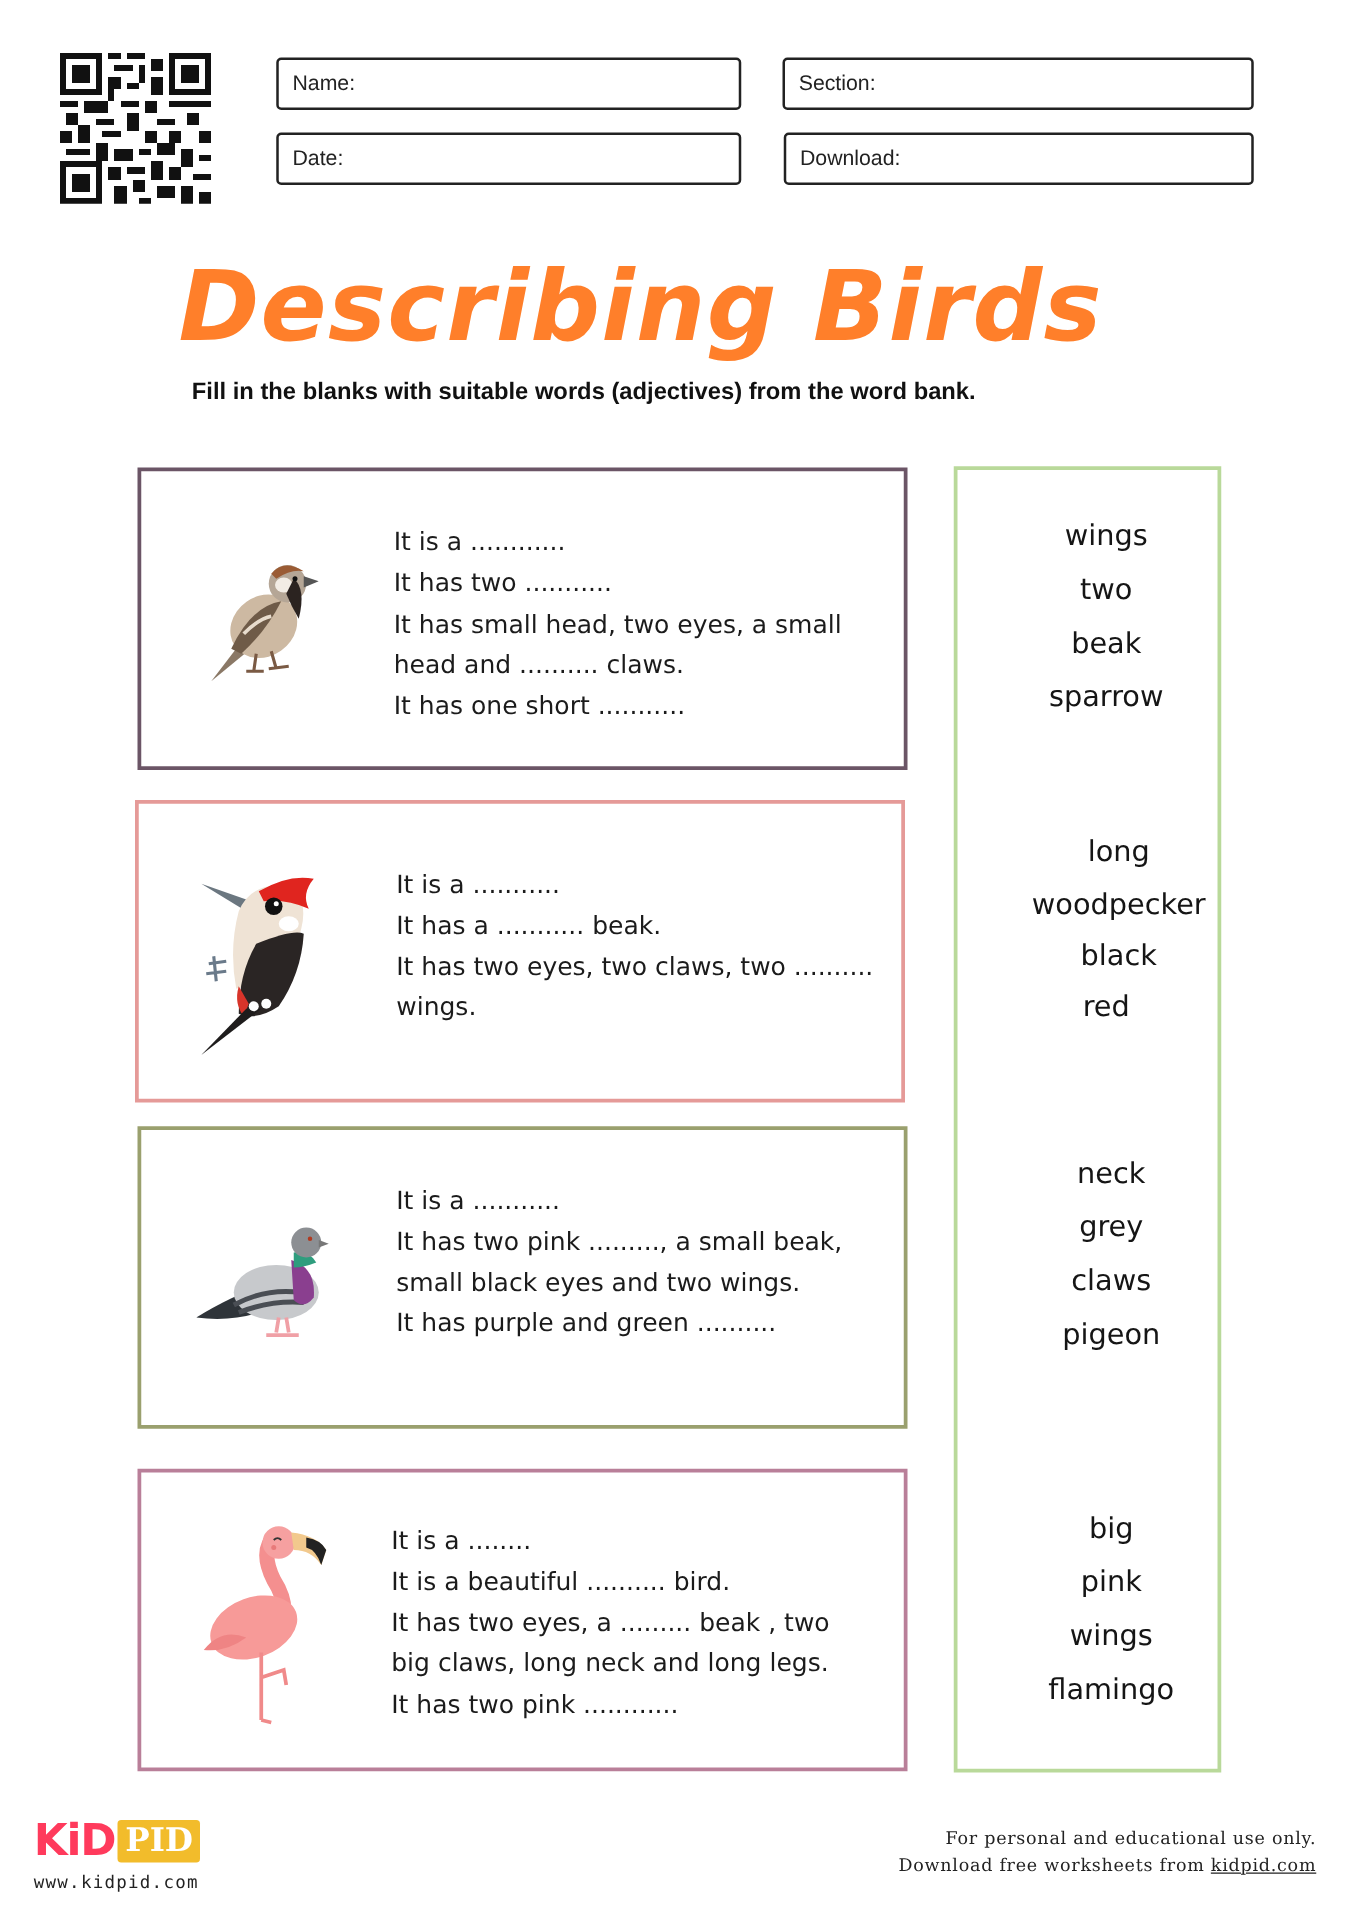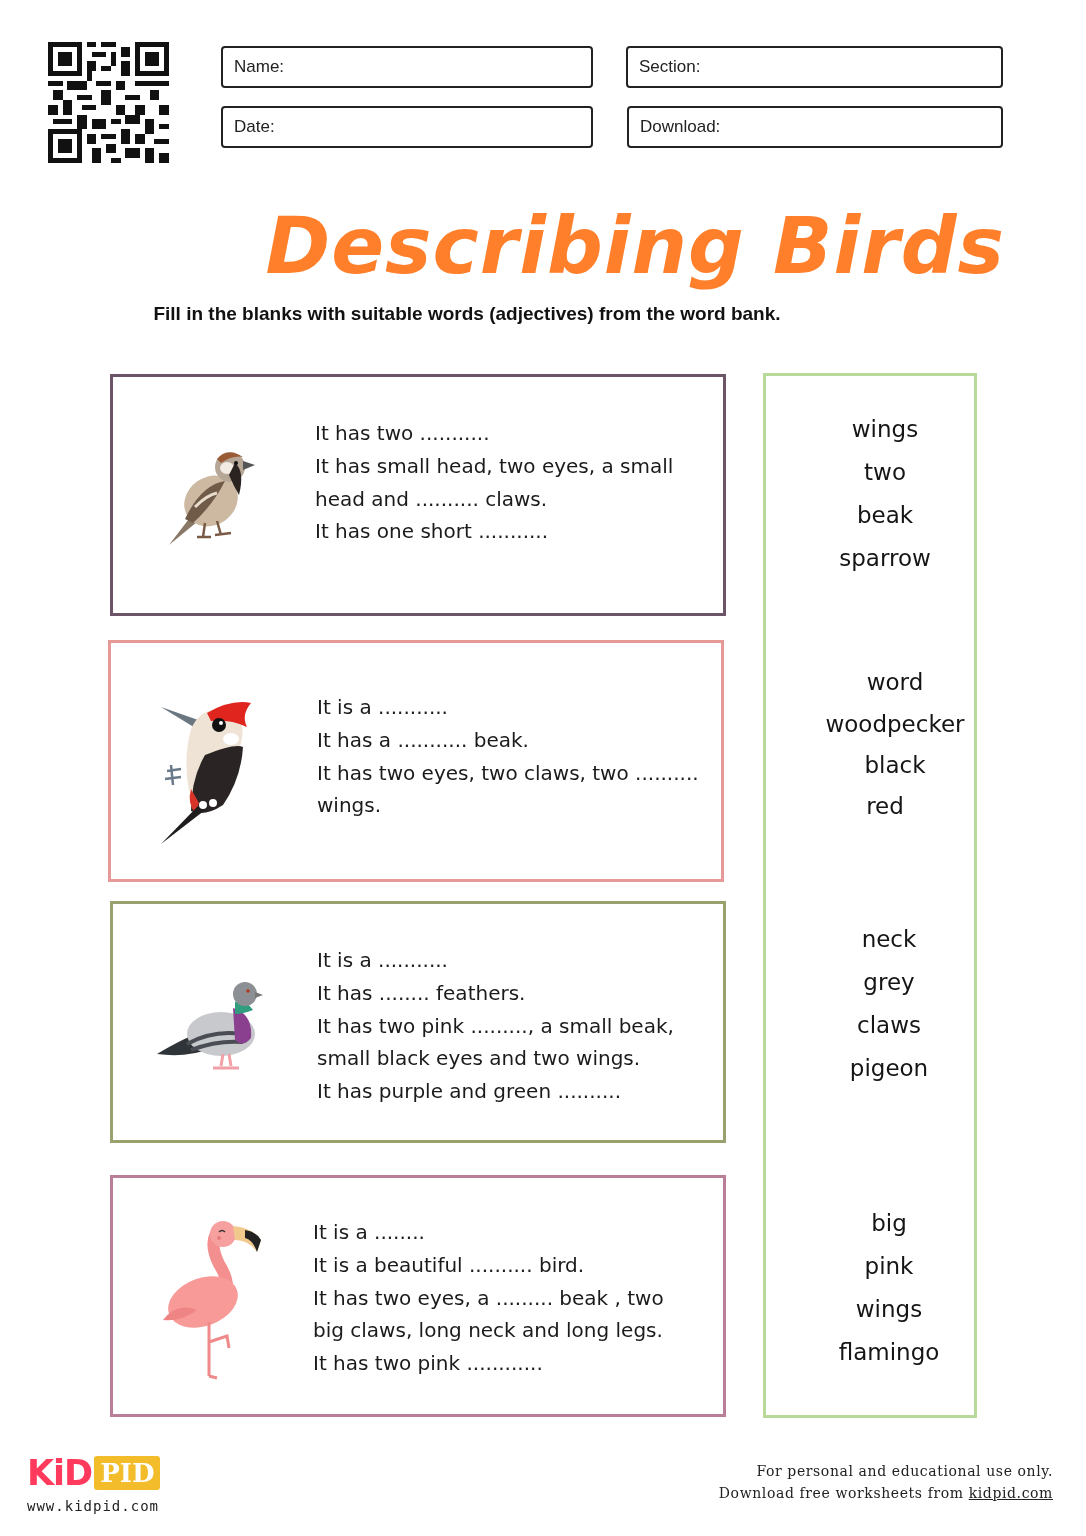--- a/index.html
+++ b/index.html
@@ -9,21 +9,21 @@
   .qr { position: absolute; left: 48px; top: 42px; width: 121px; height: 121px; }
 
   .field { position: absolute; height: 42px; border: 2px solid #222; border-radius: 4px;
            box-sizing: border-box; display: flex; align-items: center; padding-left: 11px;
            font-family: "Liberation Sans", sans-serif; font-size: 17px; color: #222; }
   .f-name    { left: 221px; top: 46px;  width: 372px; }
   .f-section { left: 626px; top: 46px;  width: 377px; }
   .f-date    { left: 221px; top: 106px; width: 372px; }
   .f-teacher { left: 627px; top: 106px; width: 376px; }
 
-  .title { position: absolute; left: 0; width: 1005px; top: 198px; text-align: right;
+  .title { position: absolute; left: 10px; width: 1005px; top: 198px; text-align: center;
            font-family: "DejaVu Sans", sans-serif; font-weight: bold; font-style: italic;
            font-size: 78px; letter-spacing: 1px; color: #FF7F2A; line-height: 96px; }
   .subtitle { position: absolute; left: 0; width: 934px; top: 300px; text-align: center;
               font-family: "Liberation Sans", sans-serif; font-weight: bold; font-size: 19px;
               color: #111; line-height: 28px; }
 
   .card { position: absolute; left: 110px; width: 616px; height: 242px; box-sizing: border-box;
           border: 3px solid #6b5566; background: #fff; }
   .card .bird { position: absolute; left: 42px; }
   .card .text { position: absolute; left: 202px; top: 40px; width: 400px;
@@ -136,20 +136,21 @@
     <path d="M40 66 Q52 54 62 52" stroke="#e8dccd" stroke-width="3" fill="none"></path>
     <circle cx="75" cy="26" r="15" fill="#b5a696"></circle>
     <path d="M62 18 Q72 6 88 16 Q78 14 66 22 Z" fill="#9a5b34"></path>
     <ellipse cx="72" cy="27" rx="7" ry="6" fill="#f2ece4"></ellipse>
     <path d="M80 22 Q90 30 84 54 Q78 44 74 34 Z" fill="#2b2320"></path>
     <path d="M88 20 L100 24 L88 29 Z" fill="#555"></path>
     <circle cx="81" cy="22" r="2" fill="#111"></circle>
     <path d="M50 82 L48 96 M62 80 L66 94 M42 96 L56 96 M60 94 L76 92" stroke="#7a5a44" stroke-width="2.5" fill="none"></path>
   </svg>
   <div class="text">
+    <span class="line">It is a ............</span>
     <span class="line">It has two ...........</span>
     <span class="line">It has small head, two eyes, a small</span>
     <span class="line">head and .......... claws.</span>
     <span class="line">It has one short ...........</span>
   </div>
 </div>
 
 <div class="card" style="top:640px; left:108px; border-color:#e59a98;">
   <svg class="bird" style="top:56px; left:50px;" width="100" height="145" viewBox="0 0 100 145">
     <path d="M0 8 L40 22 L36 30 Z" fill="#6b7780"></path>
@@ -180,21 +181,20 @@
     <path d="M30 66 Q56 52 84 56 M34 72 Q60 62 86 64" stroke="#4a4e54" stroke-width="4" fill="none"></path>
     <path d="M76 30 Q96 36 94 60 Q86 70 78 62 Z" fill="#8a3f8f"></path>
     <path d="M78 24 Q90 22 96 32 Q86 36 78 36 Z" fill="#2f9d7e"></path>
     <circle cx="88" cy="16" r="12" fill="#8c8f93"></circle>
     <circle cx="91" cy="13" r="1.8" fill="#b03a20"></circle>
     <path d="M98 14 L106 17 L98 20 Z" fill="#777"></path>
     <path d="M66 76 L64 88 M72 76 L74 88 M56 90 L82 90" stroke="#f0a0a6" stroke-width="3" fill="none"></path>
   </svg>
   <div class="text" style="top:40px; left:204px;">
     <span class="line">It is a ...........</span>
-    <span class="line">It has ........ feathers.</span>
     <span class="line">It has two pink ........., a small beak,</span>
     <span class="line">small black eyes and two wings.</span>
     <span class="line">It has purple and green ..........</span>
   </div>
 </div>
 
 <div class="card" style="top:1175px; border-color:#b97f99;">
   <svg class="bird" style="top:40px; left:44px;" width="110" height="162" viewBox="0 0 110 162">
     <path d="M64 10 Q50 22 62 46 Q76 68 66 86" stroke="#f48f8f" stroke-width="12" fill="none" stroke-linecap="round"></path>
     <circle cx="66" cy="16" r="13" fill="#f6a0a0"></circle>
@@ -217,21 +217,21 @@
 </div>
 
 <div class="bank">
   <div class="bank-group" style="top:32px;">
     <span class="bank-word">wings</span>
     <span class="bank-word">two</span>
     <span class="bank-word">beak</span>
     <span class="bank-word">sparrow</span>
   </div>
   <div class="bank-group" style="top:285px; left:10px;">
-    <span class="bank-word">word</span>
+    <span class="bank-word">long</span>
     <span class="bank-word" style="line-height:41px;">woodpecker</span>
     <span class="bank-word" style="line-height:41px;">black</span>
     <span class="bank-word" style="line-height:41px; margin-left:-20px;">red</span>
   </div>
   <div class="bank-group" style="top:542px; left:4px;">
     <span class="bank-word">neck</span>
     <span class="bank-word">grey</span>
     <span class="bank-word">claws</span>
     <span class="bank-word">pigeon</span>
   </div>

